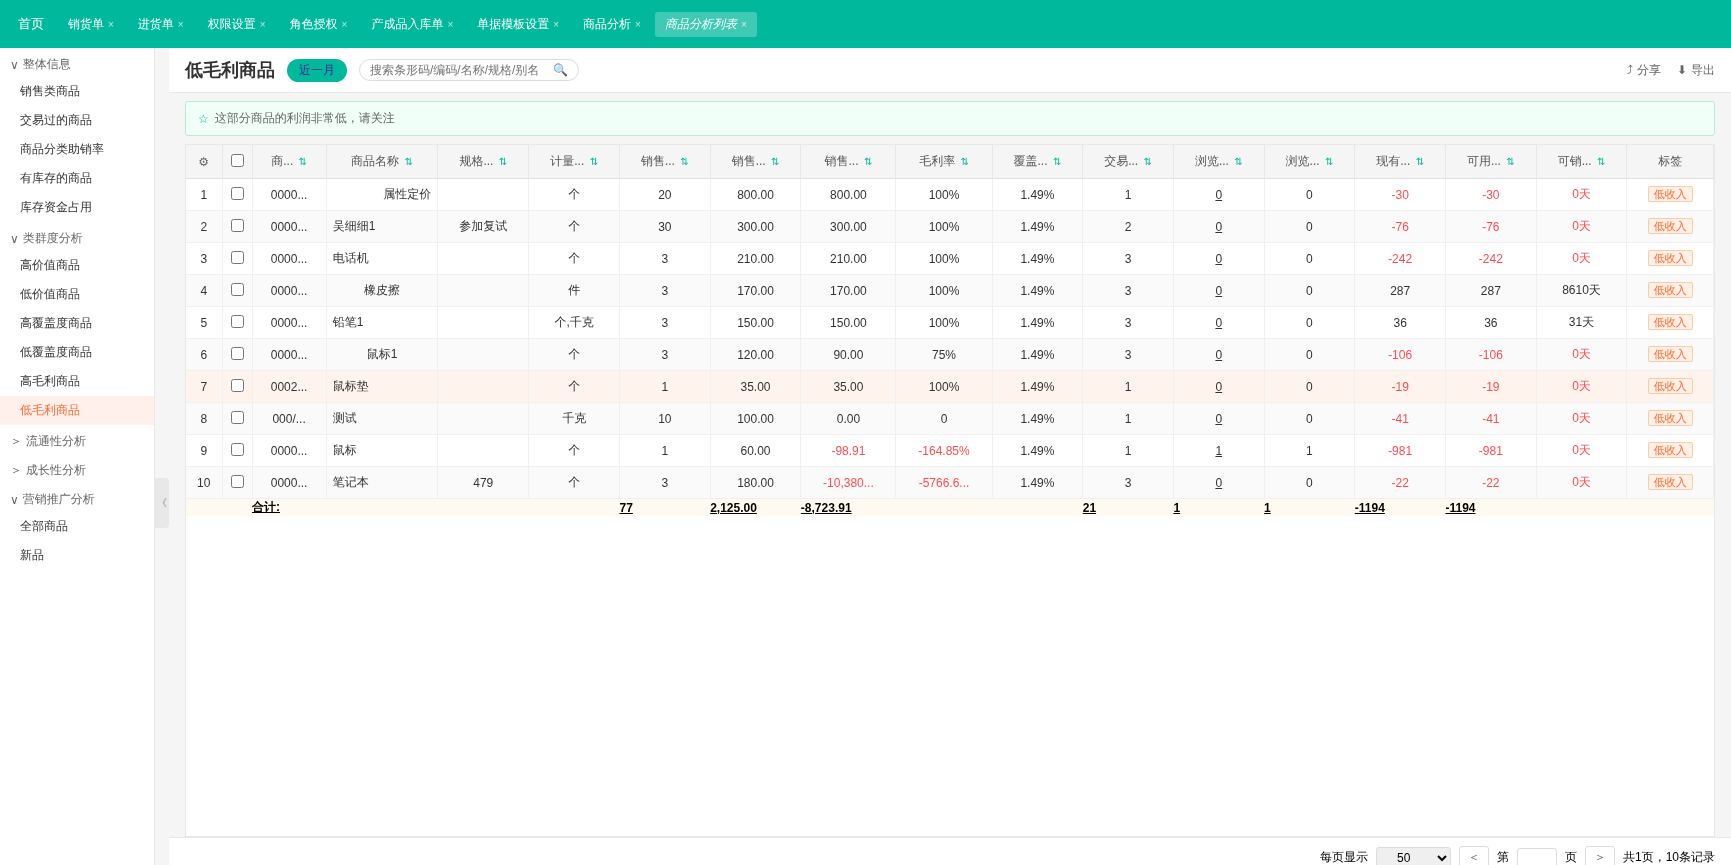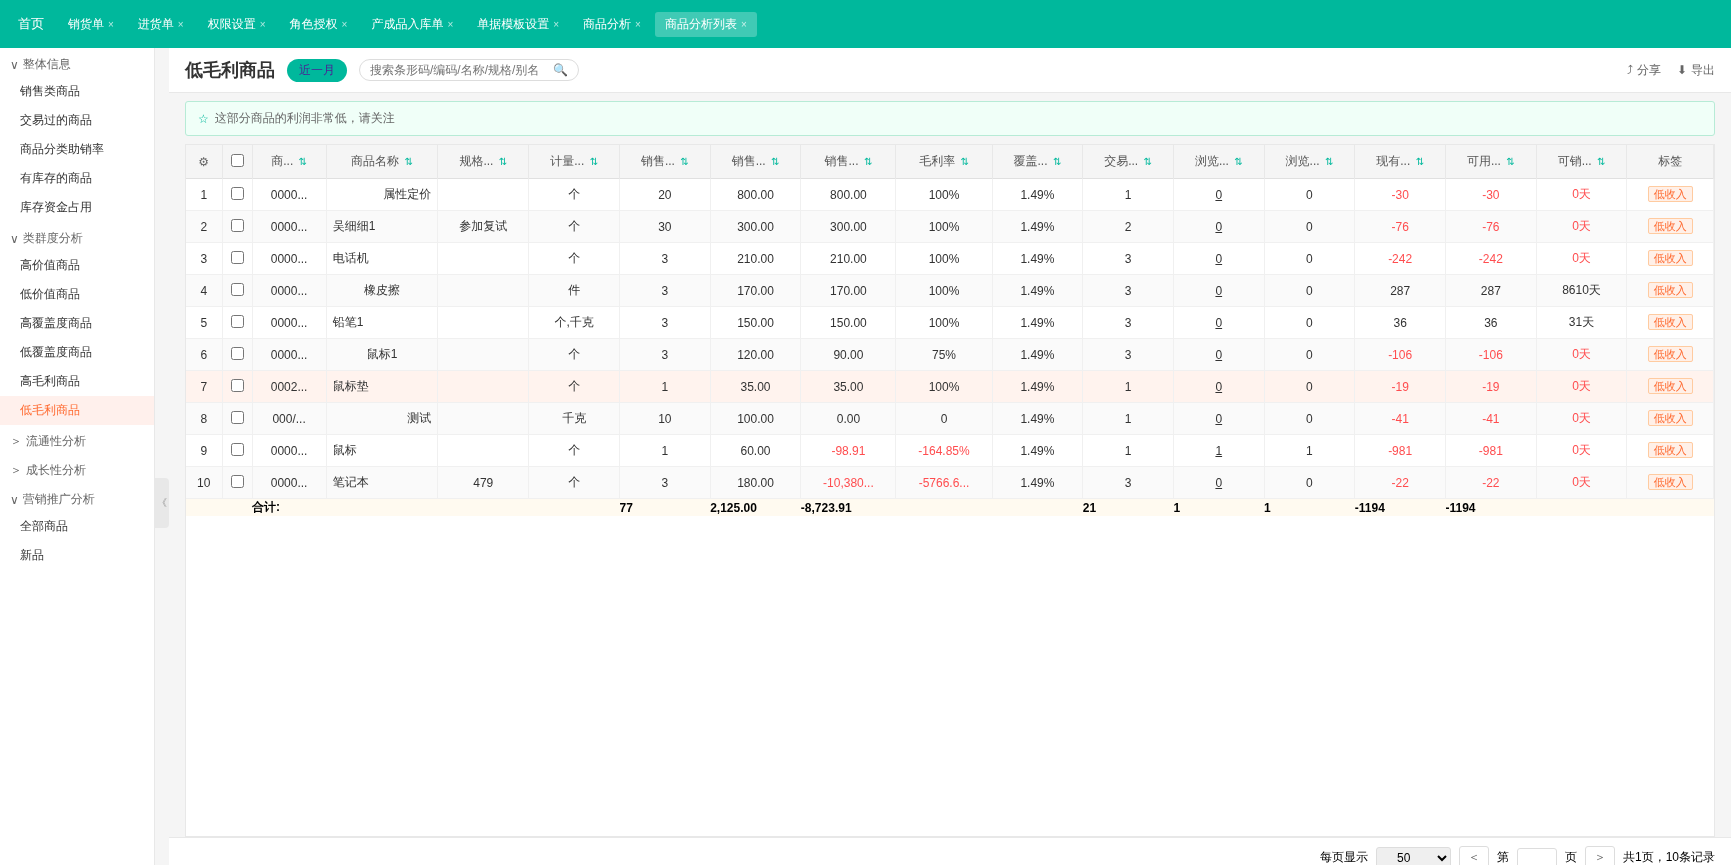--- a/index.html
+++ b/index.html
@@ -18,21 +18,21 @@
       color: #fff;
       padding: 4px 10px;
       cursor: pointer;
       border-radius: 3px;
       white-space: nowrap;
       display: flex;
       align-items: center;
       gap: 4px;
       font-size: 13px;
     }
-    .nav-item.active { background: rgba(255,255,255,0.25); }
+    .nav-item.active { background: rgba(255,255,255,0.25); font-style: italic; }
     .nav-close { font-size: 10px; opacity: 0.7; cursor: pointer; }
 
     
     .main-layout {
       display: flex;
       height: calc(865px - 36px);
     }
 
     
     .sidebar {
@@ -242,20 +242,21 @@
       flex-shrink: 0;
       align-self: center;
       margin-top: 80px;
       color: #888;
       font-size: 10px;
     }
 
     .footer-total-row {
       background: #7dd3fc;
       font-weight: bold;
+      text-decoration: underline;
     }
     .footer-total-row td {
       background: #fffaf0;
     }
 
     .settings-icon { cursor: pointer; color: #666; }
     input[type="checkbox"] { cursor: pointer; }
   </style>
 </head>
 <body>
@@ -579,21 +580,21 @@
       <td>0</td>
       <td style="color:#ff4d4f;">-19</td>
       <td style="color:#ff4d4f;">-19</td>
       <td style="color:#ff4d4f;">0天</td>
       <td><span class="orange-tag">低收入</span></td>
     </tr>
             <tr>
       <td>8</td>
       <td><input type="checkbox" style=""></td>
       <td>000/...</td>
-      <td style="text-align:right;">测试</td>
+      <td style="text-align:left;">测试</td>
       <td></td>
       <td>千克</td>
       <td>10</td>
       <td>100.00</td>
       <td style="">0.00</td>
       <td style="">0</td>
       <td>1.49%</td>
       <td>1</td>
       <td><span class="link-underline">0</span></td>
       <td>0</td>

